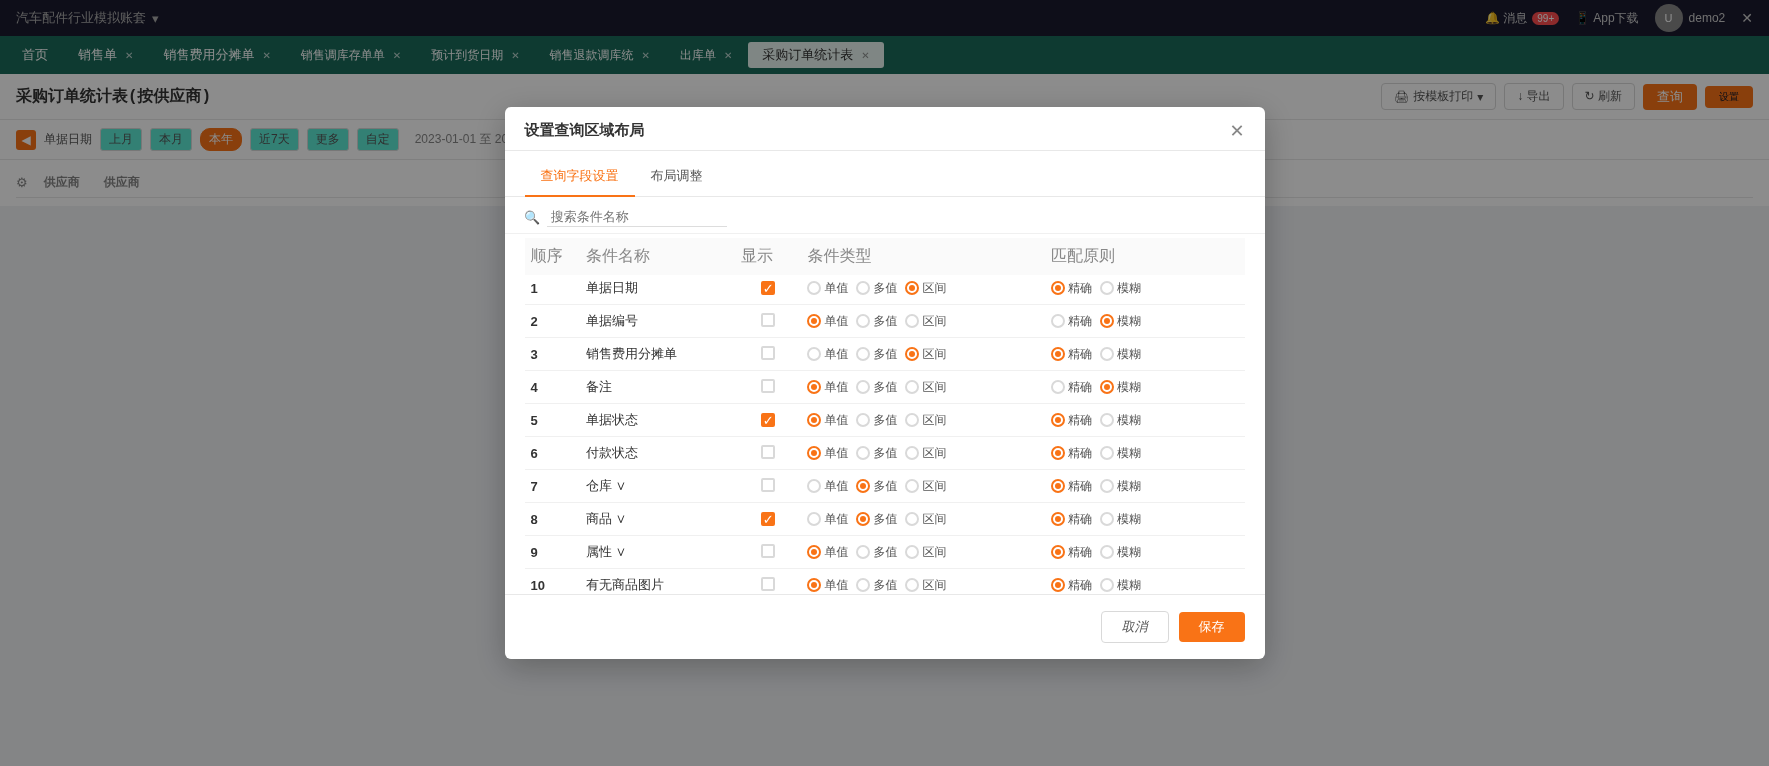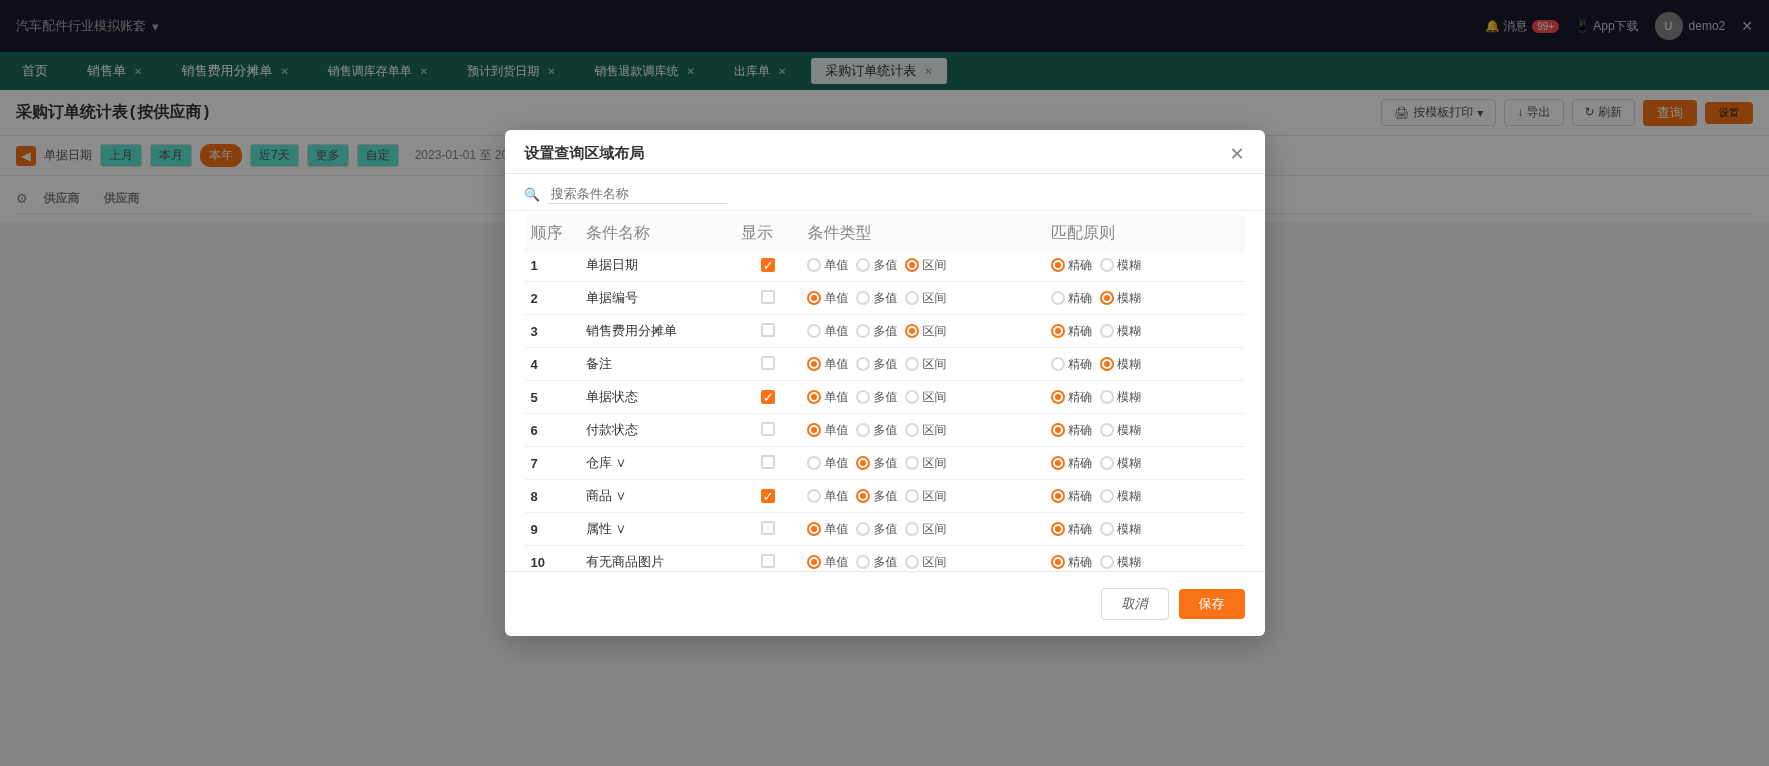--- a/index.html
+++ b/index.html
@@ -1,20 +1,20 @@
 <!DOCTYPE html>
 <html><head>
   <meta charset="utf-8">
   <style>
     * { box-sizing: border-box; margin: 0; padding: 0; }
     body { font-family: "Microsoft YaHei", Arial, sans-serif; font-size: 13px; background: #f0f2f5; overflow: hidden; }
 
     
     .topbar {
-      height: 52px;
+      height: 36px;
       background: #1a1a2e;
       display: flex;
       align-items: center;
       justify-content: space-between;
       padding: 0 16px;
       color: #ccc;
       gap: 8px;
     }
     .topbar-left { font-size: 13px; color: #aaa; display: flex; align-items: center; gap: 6px; }
     .topbar-right { display: flex; align-items: center; gap: 16px; font-size: 12px; color: #ccc; }
@@ -23,21 +23,21 @@
     }
     .avatar { width: 28px; height: 28px; border-radius: 50%; background: #888; display: flex; align-items: center; justify-content: center; color: #fff; font-size: 11px; }
 
     
     .navtabs {
       height: 38px;
       background: #1a6b5a;
       display: flex;
       align-items: center;
       padding: 0 8px;
-      gap: 11px;
+      gap: 2px;
     }
     .navtab {
       padding: 4px 14px;
       color: #fff;
       font-size: 13px;
       cursor: pointer;
       border-radius: 3px;
       display: flex; align-items: center; gap: 4px;
     }
     .navtab .close-x { font-size: 10px; opacity: 0.7; margin-left: 4px; }
@@ -349,20 +349,28 @@
 </div>
 
 <div class="overlay">
   <div class="dialog">
 
     <div class="dialog-header">
       <span class="dialog-title">设置查询区域布局</span>
       <span class="dialog-close">✕</span>
     </div>
 
+    <div class="dialog-tabs">
+      <div class="dialog-tab active">
+        <span>查询字段设置</span>
+      </div>
+      <div class="dialog-tab">
+        <span>布局调整</span>
+      </div>
+    </div>
 
     <div class="dialog-search">
       <span class="search-icon-svg">🔍</span>
       <input type="text" style="font-size: 13px; color: rgb(153, 153, 153); border-top: none; border-right: none; border-left: none; border-image: initial; border-bottom: 1px solid rgb(221, 221, 221); outline: none; width: 180px; padding: 2px 4px;" placeholder="搜索条件名称">
     </div>
 
     <div class="dialog-table-wrap">
       <table class="dialog-table">
         <thead>
           <tr>

